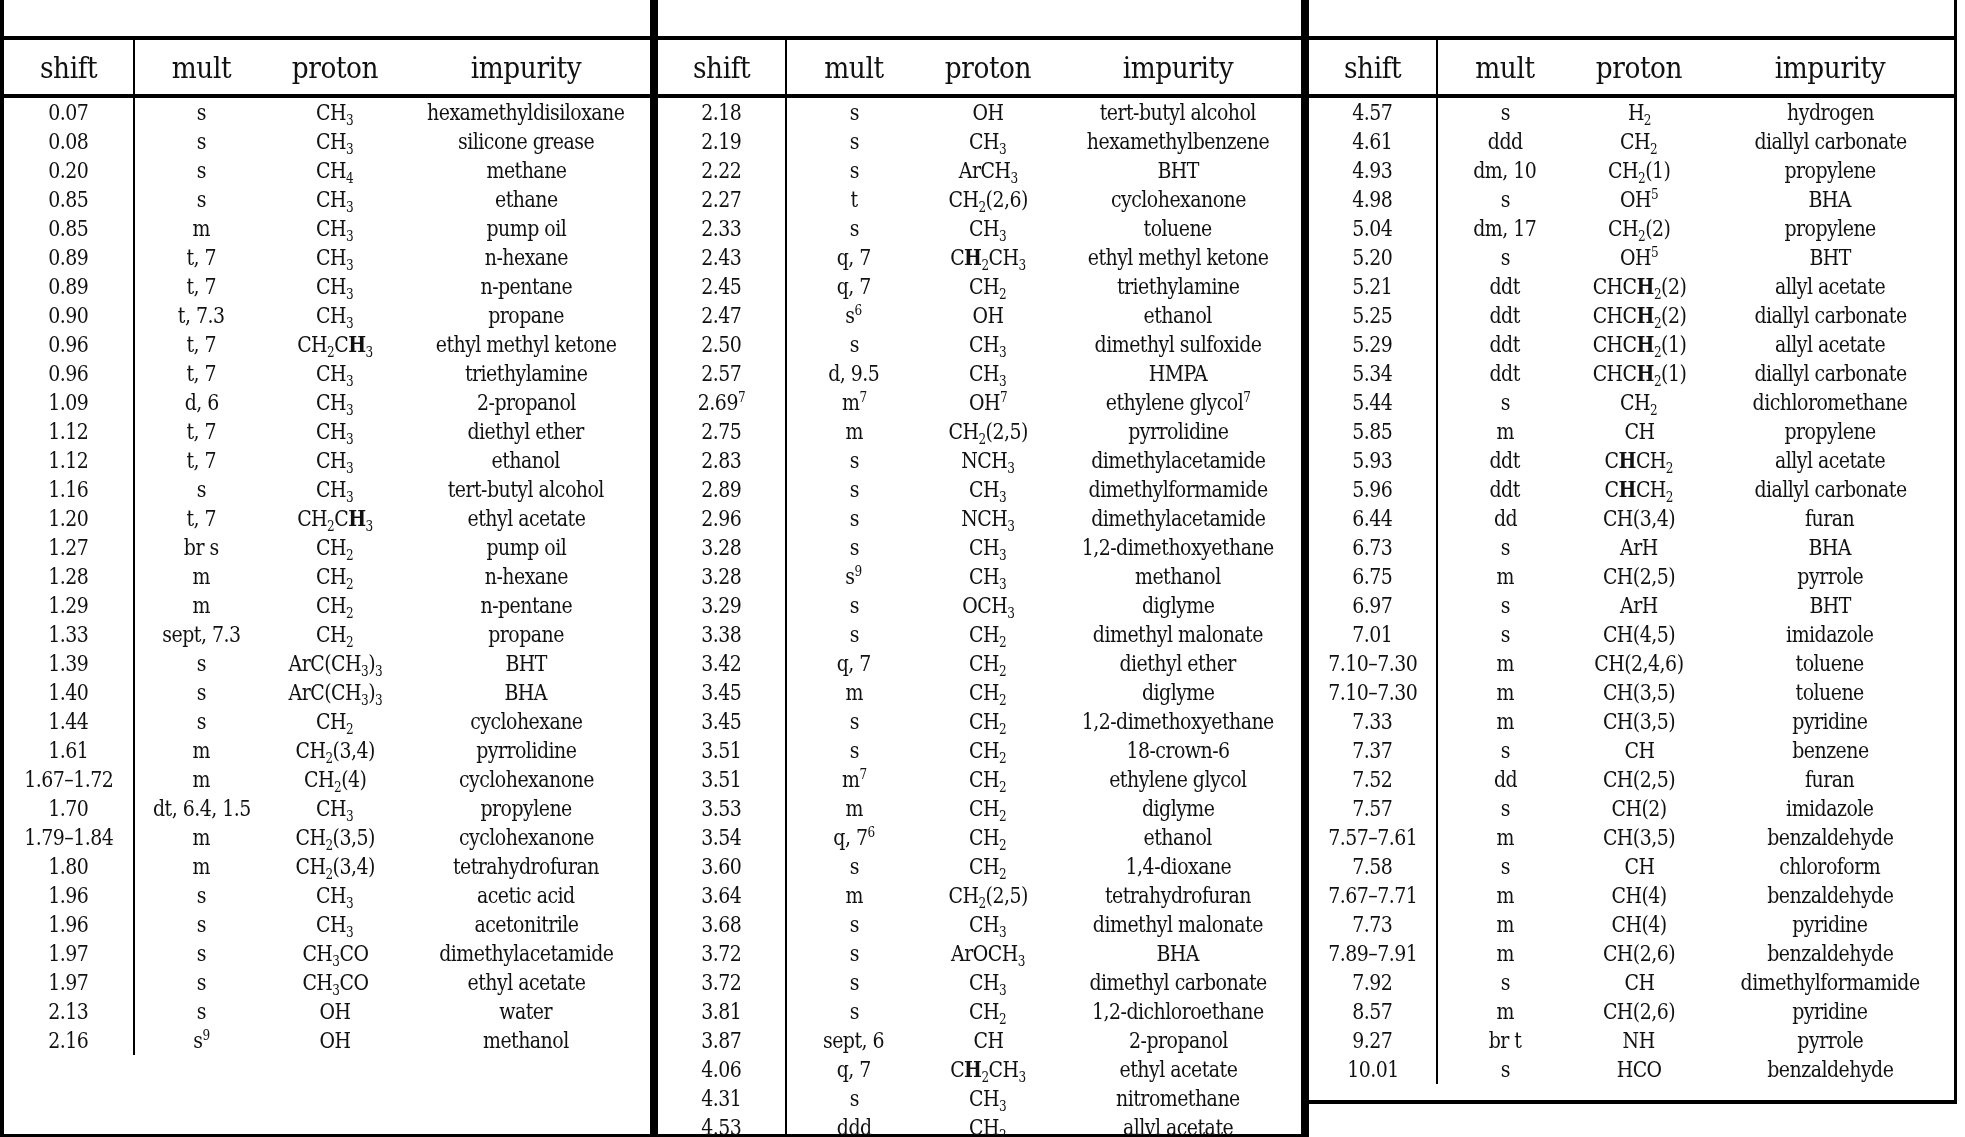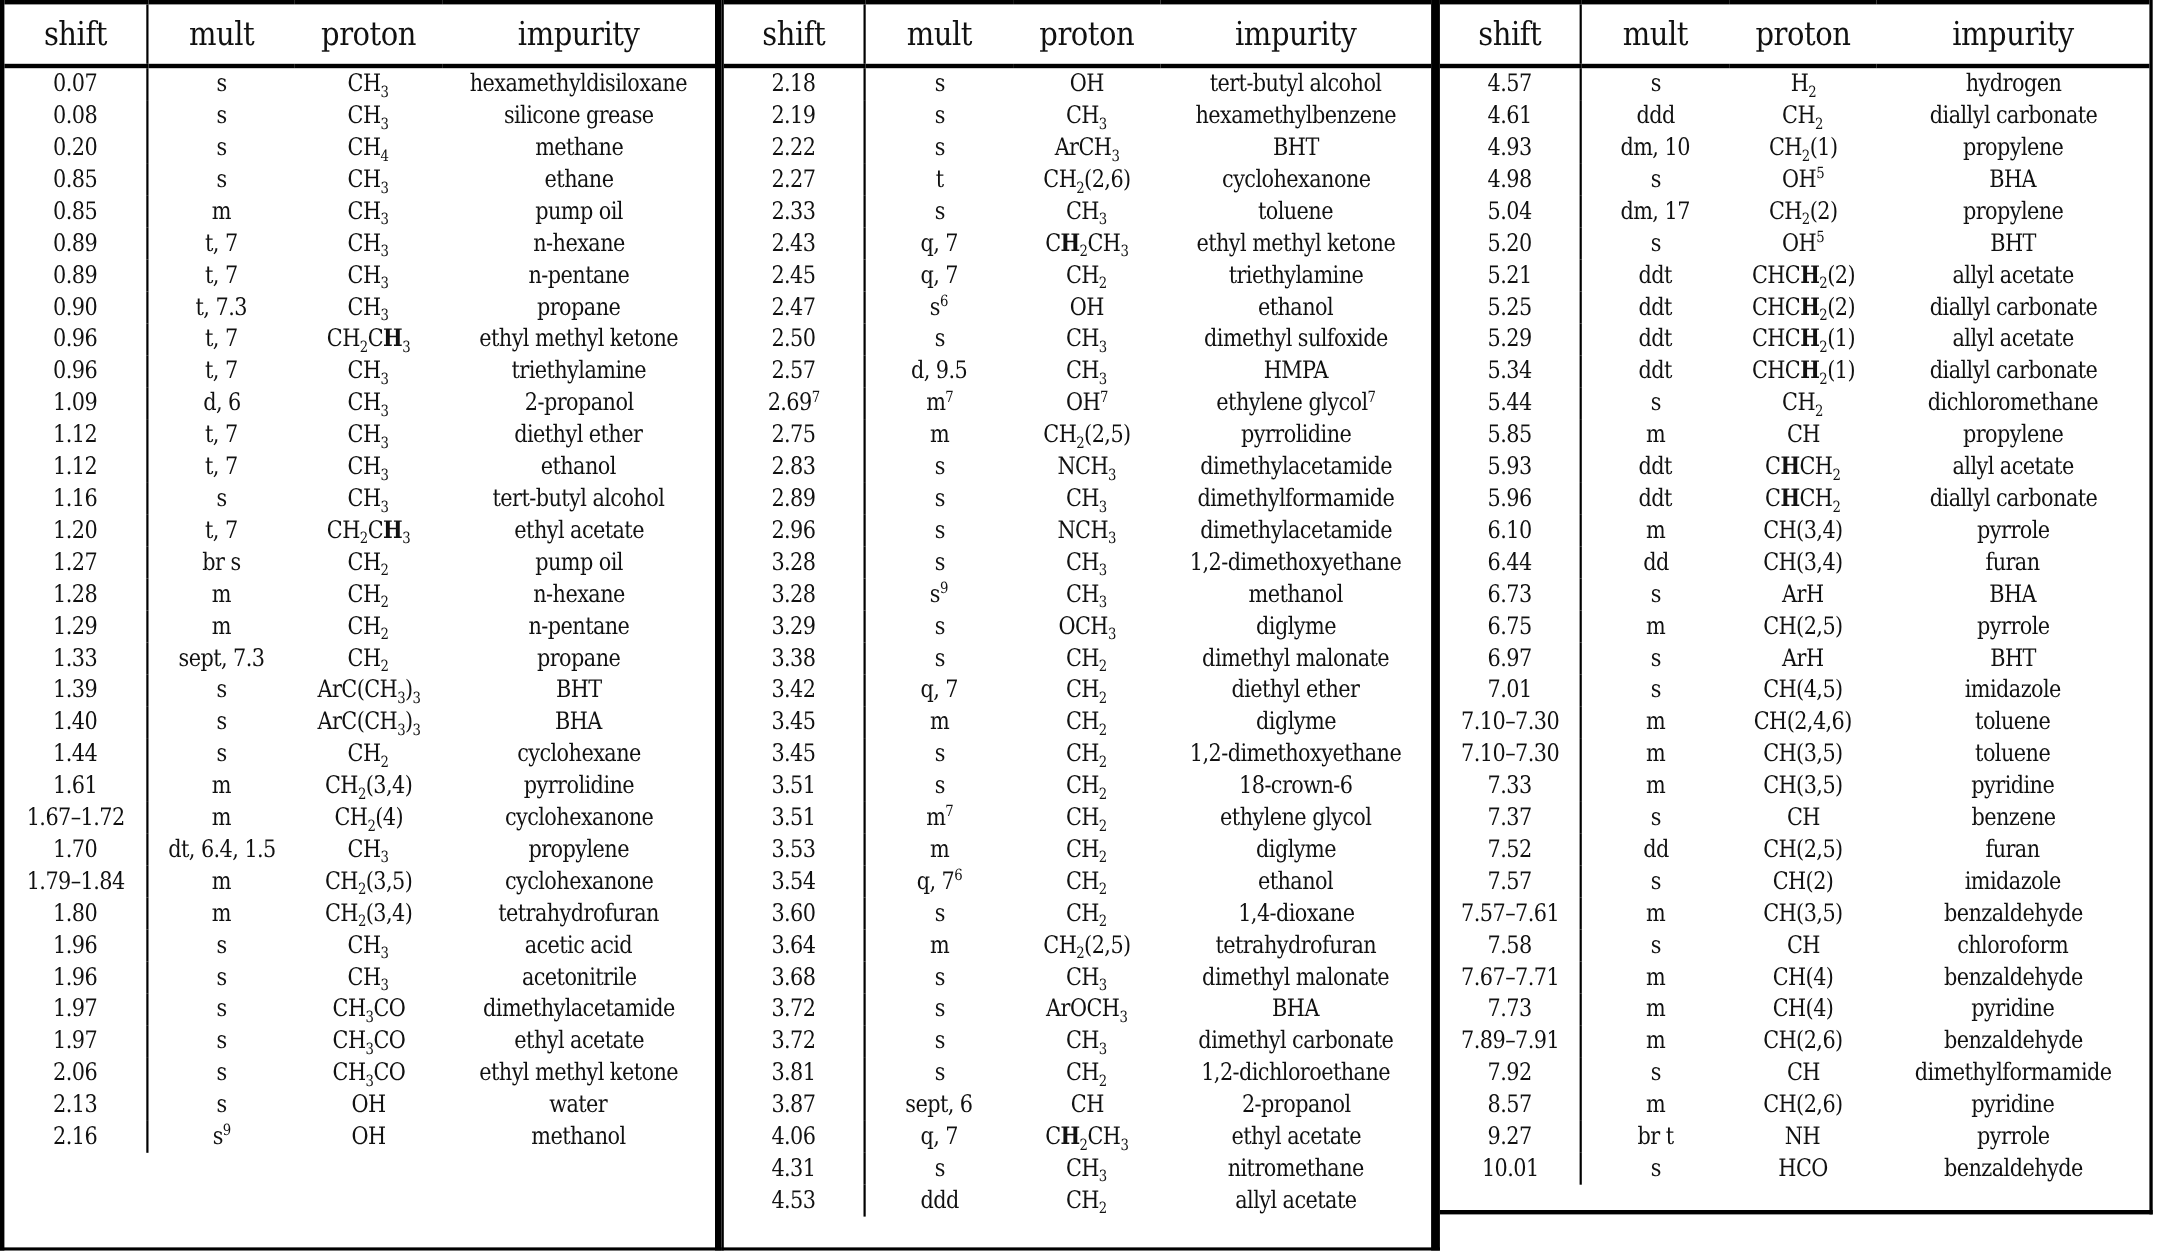--- a/index.html
+++ b/index.html
@@ -1,19 +1,19 @@
 <!DOCTYPE html>
 <html><head>
 <meta charset="utf-8">
 <style>
   html, body { margin: 0; padding: 0; background: #ffffff; }
   body { width: 1965px; height: 1137px; position: relative; overflow: hidden;
          font-family: "DejaVu Serif", "Liberation Serif", serif; color: #111; }
   .panel { position: absolute; top: 0; box-sizing: border-box; }
-  .panel table { border-collapse: collapse; table-layout: fixed; }
+  .panel table { border-collapse: collapse; table-layout: fixed; margin-top: 36px; }
   .panel th { height: 54px; font-weight: normal; font-size: 30px; letter-spacing: -0.5px;
               border-bottom: 4px solid #000; border-top: 4px solid #000; padding: 0; vertical-align: middle;
               transform: scaleX(0.88); }
   .panel td { height: 29px; padding: 0; text-align: center; font-size: 22px; line-height: 29px;
               white-space: nowrap; letter-spacing: -0.6px; }
   .panel td span.cell { display: inline-block; transform: scaleX(0.86); transform-origin: center; }
   sub { font-size: 14px; vertical-align: -5px; line-height: 0; }
   sup { font-size: 14px; vertical-align: 8px; line-height: 0; }
   b { font-weight: bold; }
 
@@ -225,26 +225,20 @@
           <td><span class="cell">CH<sub>3</sub>CO</span></td>
           <td><span class="cell">dimethylacetamide</span></td>
         </tr>
         <tr>
           <td class="c-shift"><span class="cell">1.97</span></td>
           <td><span class="cell">s</span></td>
           <td><span class="cell">CH<sub>3</sub>CO</span></td>
           <td><span class="cell">ethyl acetate</span></td>
         </tr>
         <tr>
-          <td class="c-shift"><span class="cell">2.06</span></td>
-          <td><span class="cell">s</span></td>
-          <td><span class="cell">CH<sub>3</sub>CO</span></td>
-          <td><span class="cell">ethyl methyl ketone</span></td>
-        </tr>
-        <tr>
           <td class="c-shift"><span class="cell">2.13</span></td>
           <td><span class="cell">s</span></td>
           <td><span class="cell">OH</span></td>
           <td><span class="cell">water</span></td>
         </tr>
         <tr>
           <td class="c-shift"><span class="cell">2.16</span></td>
           <td><span class="cell">s<sup>9</sup></span></td>
           <td><span class="cell">OH</span></td>
           <td><span class="cell">methanol</span></td>
@@ -585,26 +579,20 @@
           <td><span class="cell">C<b>H</b>CH<sub>2</sub></span></td>
           <td><span class="cell">allyl acetate</span></td>
         </tr>
         <tr>
           <td class="c-shift"><span class="cell">5.96</span></td>
           <td><span class="cell">ddt</span></td>
           <td><span class="cell">C<b>H</b>CH<sub>2</sub></span></td>
           <td><span class="cell">diallyl carbonate</span></td>
         </tr>
         <tr>
-          <td class="c-shift"><span class="cell">6.10</span></td>
-          <td><span class="cell">m</span></td>
-          <td><span class="cell">CH(3,4)</span></td>
-          <td><span class="cell">pyrrole</span></td>
-        </tr>
-        <tr>
           <td class="c-shift"><span class="cell">6.44</span></td>
           <td><span class="cell">dd</span></td>
           <td><span class="cell">CH(3,4)</span></td>
           <td><span class="cell">furan</span></td>
         </tr>
         <tr>
           <td class="c-shift"><span class="cell">6.73</span></td>
           <td><span class="cell">s</span></td>
           <td><span class="cell">ArH</span></td>
           <td><span class="cell">BHA</span></td>

